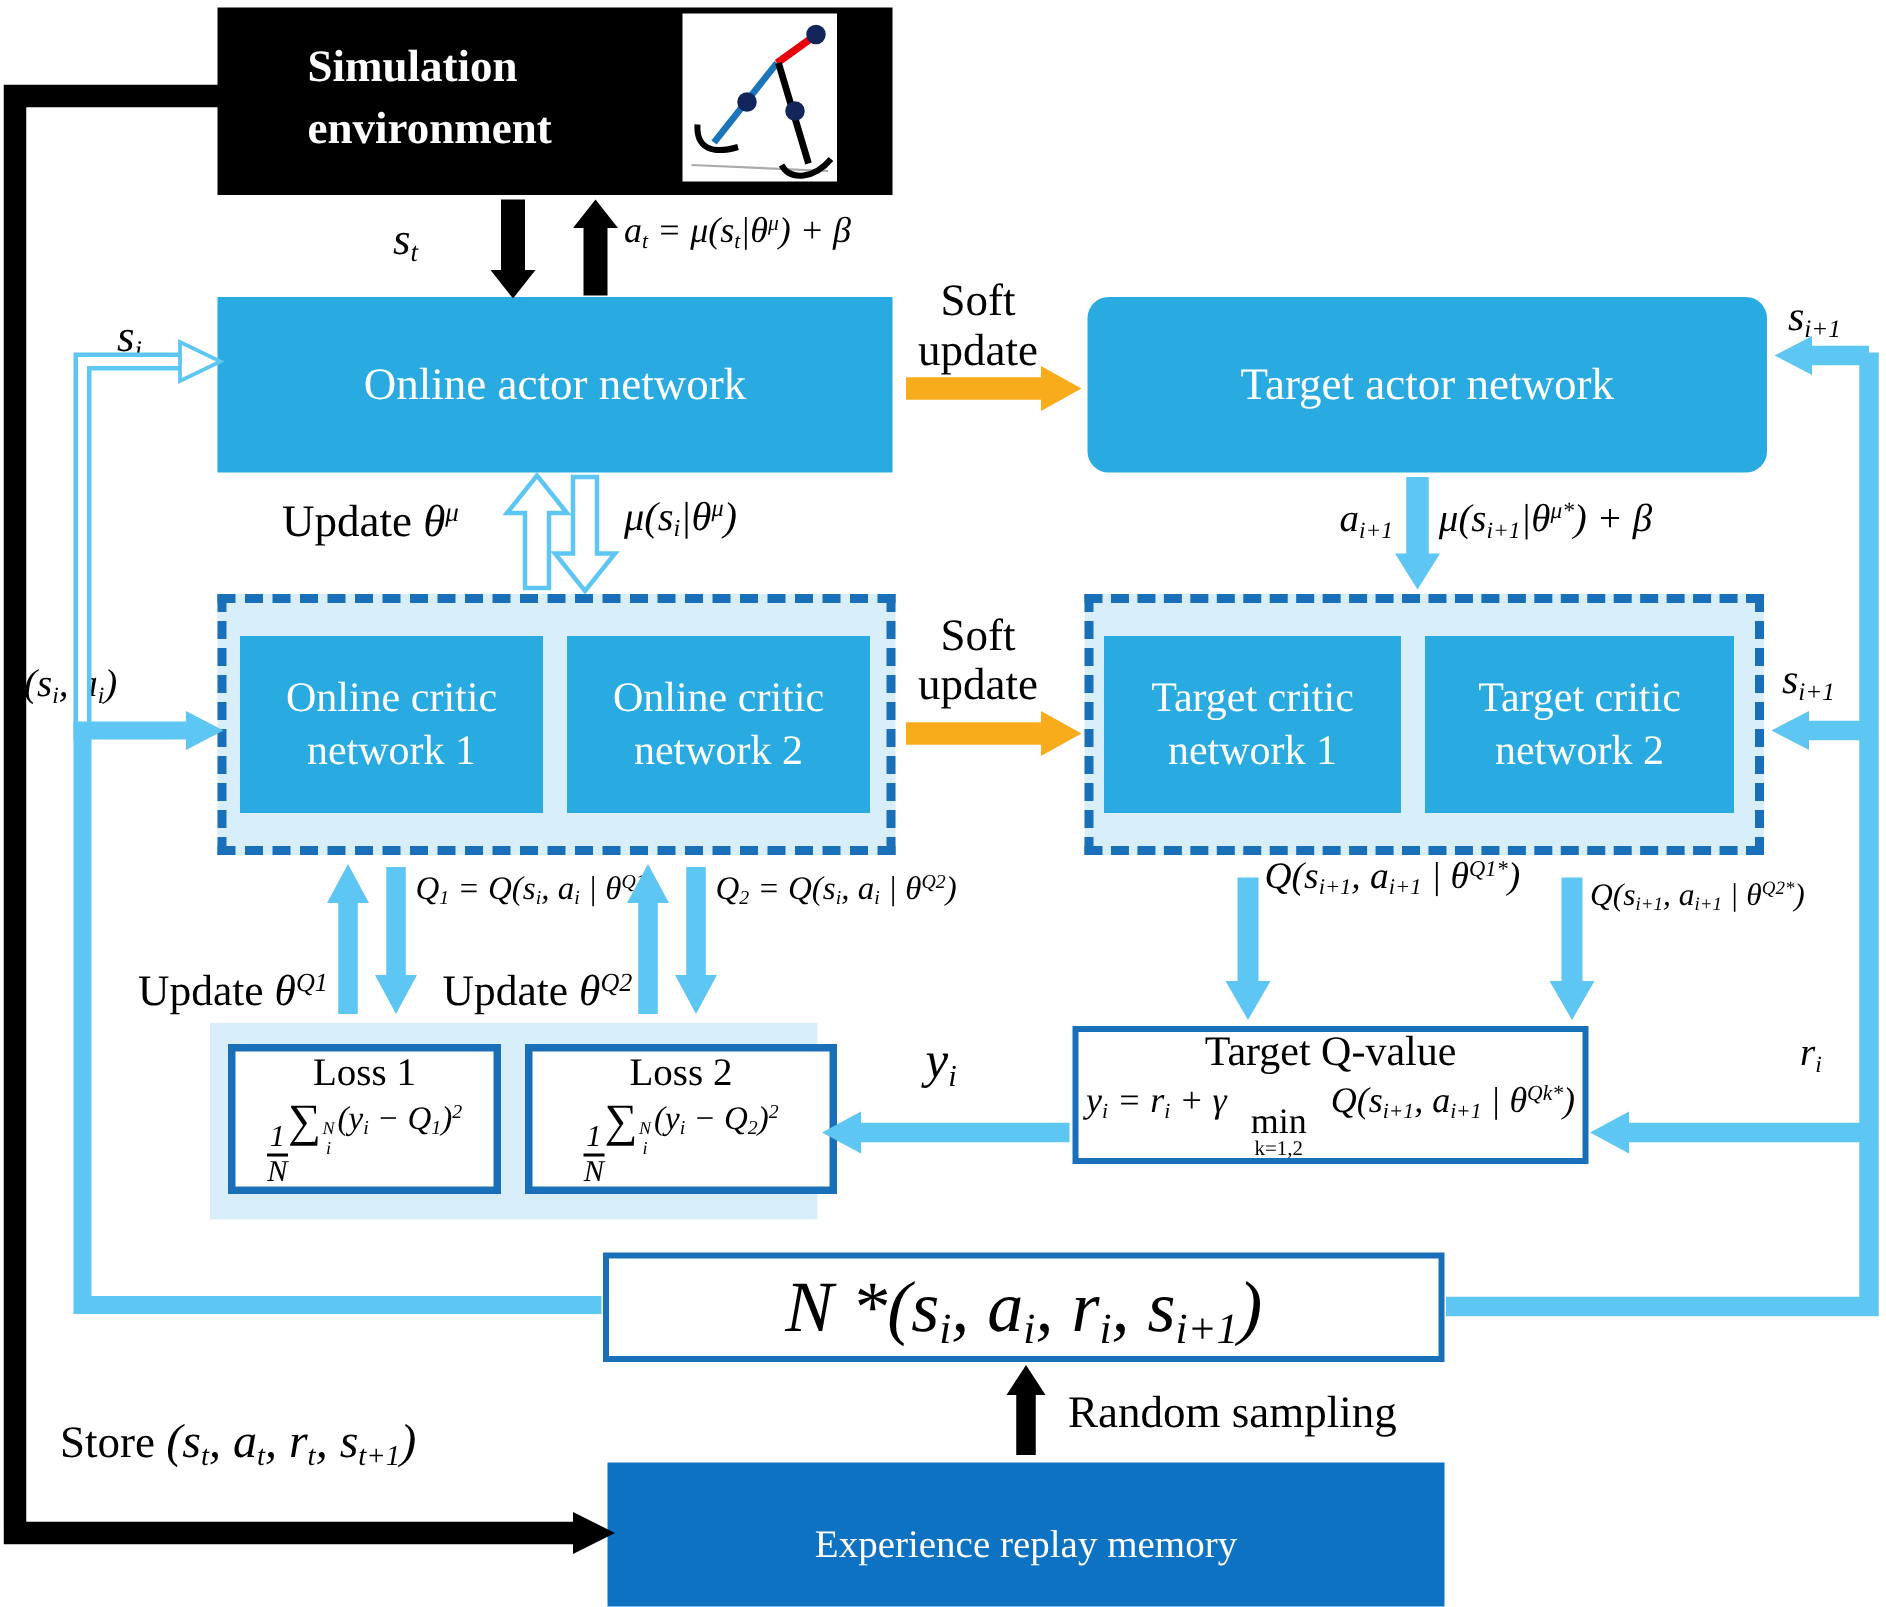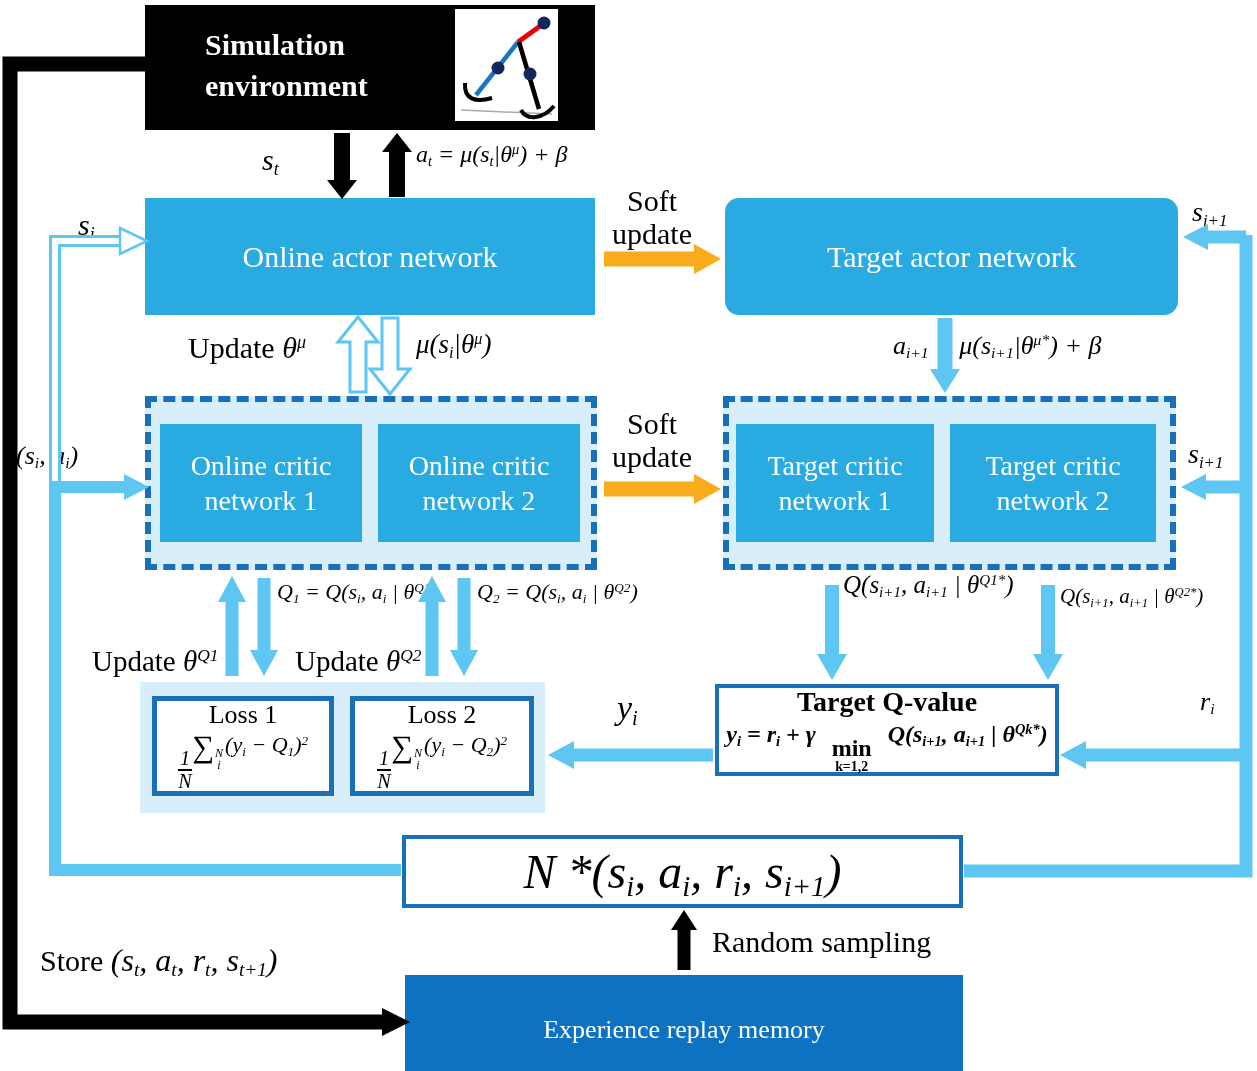--- a/index.html
+++ b/index.html
@@ -89,32 +89,32 @@
   <div class="abs wbox" style="left:152px;top:696px;width:182px;height:100px;border-width:5px;">
     <div class="roman" style="font-size:26px;">Loss 1</div>
     <div class="math" style="font-size:22px;"><span class="frac">
           <span class="fn">1</span>
           <span class="fd">N</span>
         </span><span class="sumsym">∑</span><span class="sumlim">
           <span>N</span>
           <span>i</span>
         </span>(y<sub>i</sub> − Q<sub>1</sub>)<sup>2</sup></div>
   </div>
-  <div class="abs wbox" style="left:350px;top:696px;width:184px;height:100px;border-width:5px;">
+  <div class="abs wbox" style="left:350px;top:696px;width:208px;height:100px;border-width:5px;">
     <div class="roman" style="font-size:26px;">Loss 2</div>
     <div class="math" style="font-size:22px;"><span class="frac">
           <span class="fn">1</span>
           <span class="fd">N</span>
         </span><span class="sumsym">∑</span><span class="sumlim">
           <span>N</span>
           <span>i</span>
         </span>(y<sub>i</sub> − Q<sub>2</sub>)<sup>2</sup></div>
   </div>
 
-  <div class="abs wbox" style="left:715px;top:684px;width:344px;height:92px;font-weight:bold;">
+  <div class="abs wbox" style="left:715px;top:684px;width:344px;height:92px;">
     <div class="roman" style="font-size:28px;">Target Q-value</div>
     <div class="math" style="font-size:24px;margin-top:3px;">y<sub>i</sub> = r<sub>i</sub> + γ<span class="under">
           <span>min</span>
           <span class="ub">k=1,2</span>
         </span>Q(s<sub>i+1</sub>, a<sub>i+1</sub> | θ<sup>Qk*</sup>)</div>
   </div>
 
   <div class="abs wbox" style="left:402px;top:835px;width:561px;height:73px;">
     <div class="math" style="font-size:48px;">N *(s<sub>i</sub>, a<sub>i</sub>, r<sub>i</sub>, s<sub>i+1</sub>)</div>
   </div>

